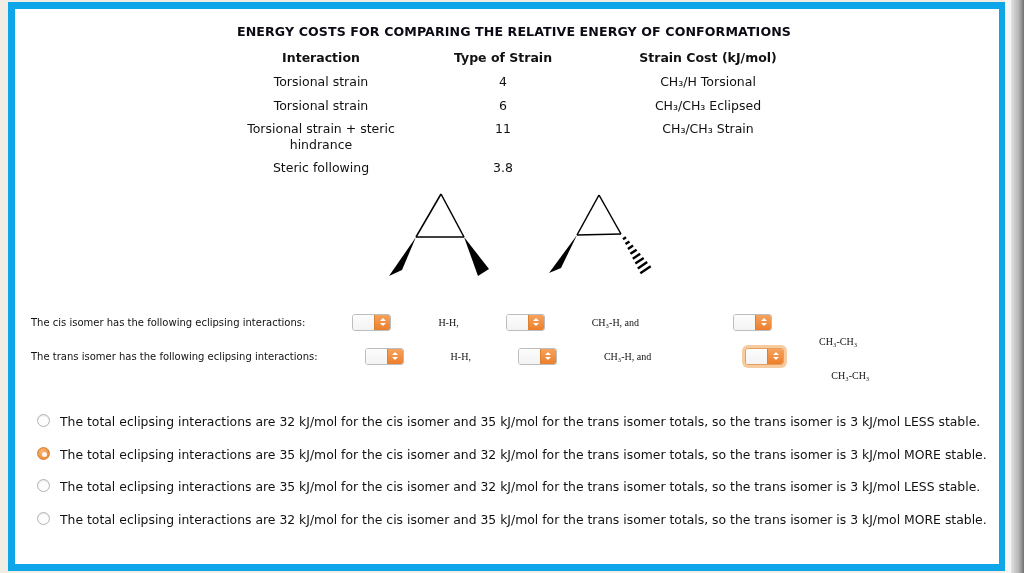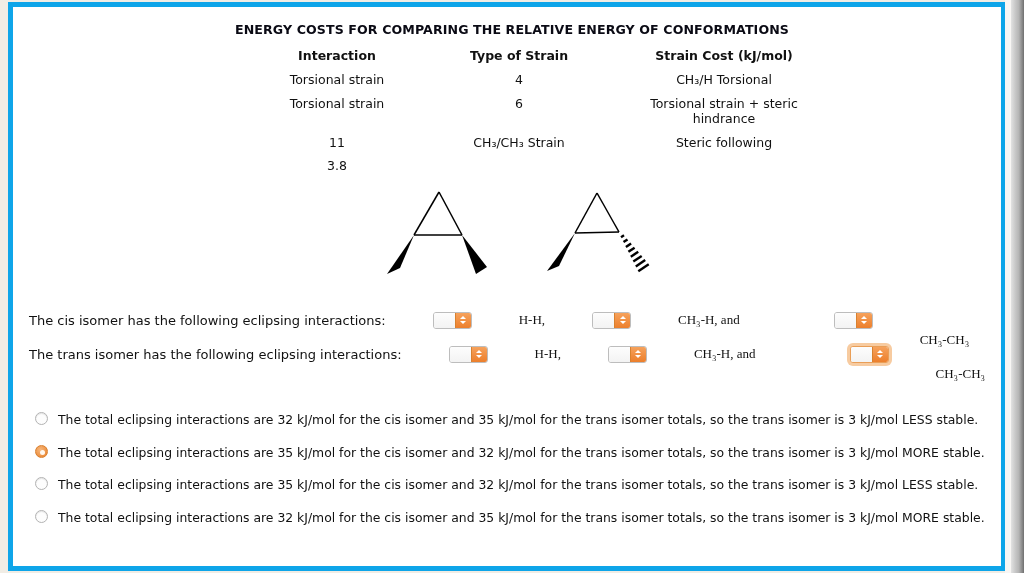--- a/index.html
+++ b/index.html
@@ -1,46 +1,46 @@
 <!DOCTYPE html>
 <html><head>
 <meta charset="utf-8">
 <style>
   * { margin:0; padding:0; box-sizing:border-box; }
   html,body { width:1024px; height:573px; overflow:hidden; }
   body { background:#f1ede5; font-family:"DejaVu Sans","Liberation Sans",sans-serif; color:#111; }
 
   .panel {
     position:absolute; left:8px; top:2px; width:998px; height:569px;
-    background:#fff; border:5px solid #0ea5e9;
+    background:#fff; border:7px solid #0ea5e9;
   }
   .right-gap { position:absolute; right:13px; top:0; width:6px; height:573px; background:#f8f6f4; }
   .right-strip {
     position:absolute; right:0; top:0; width:13px; height:573px;
     background:linear-gradient(90deg,#e2e2e2,#c6c6c6 35%,#b5b5b5 60%,#828282 90%,#6e6e6e);
   }
 
   .title {
     position:absolute; left:0; top:15px; width:998px; text-align:center;
     font-weight:bold; font-size:12.6px; letter-spacing:0.1px; white-space:nowrap; color:#0a0a14;
   }
 
   .etable {
-    position:absolute; left:240px; top:37px; width:578px;
+    position:absolute; left:222px; top:37px; width:578px;
     display:grid; grid-template-columns:168px 196px 214px;
     font-size:12.5px; text-align:center; row-gap:0;
   }
   .etable .cell { padding:4px 0 4.5px 0; line-height:1.22; }
   .etable .hd { font-weight:bold; }
 
   .struct { position:absolute; }
 
   .qrow {
     position:absolute; left:16px; height:24px;
-    display:flex; align-items:center; font-size:13px; white-space:nowrap;gap:40px;
+    display:flex; align-items:center; font-size:10px; white-space:nowrap;gap:40px;
   }
   .qrow .lbl { margin-right:7px; }
   .qrow .sfx { margin:0 7px 0 7px;font-family:Liberation Serif, serif; }
   .qrow .sfx.last { margin-right:0;margin-top:39px; }
   .qrow .gap { width:7px; }
 
   .select {
     display:inline-flex; width:39px; height:17px;
     border:1px solid #bdbdbd; border-radius:3px; background:#fff;
     overflow:hidden; cursor:default; position:relative; flex:0 0 auto;
@@ -86,20 +86,21 @@
     <div class="cell hd">Type of Strain</div>
     <div class="cell hd">Strain Cost (kJ/mol)</div>
 
     <div class="cell">Torsional strain</div>
     <div class="cell">4</div>
 
     <div class="cell">CH₃/H Torsional</div>
     <div class="cell">Torsional strain</div>
     <div class="cell">6</div>
 
+    <div class="cell">CH₃/CH₃ Eclipsed</div>
     <div class="cell">Torsional strain + steric hindrance</div>
     <div class="cell">11</div>
 
     <div class="cell">CH₃/CH₃ Strain</div>
     <div class="cell">Steric following</div>
     <div class="cell">3.8</div>
   </div>
 
   <svg class="struct" style="left:364px; top:177px;" width="120" height="92" viewBox="0 0 120 92">
     <line x1="62" y1="8" x2="37" y2="51" stroke="#000" stroke-width="1.5"></line>

